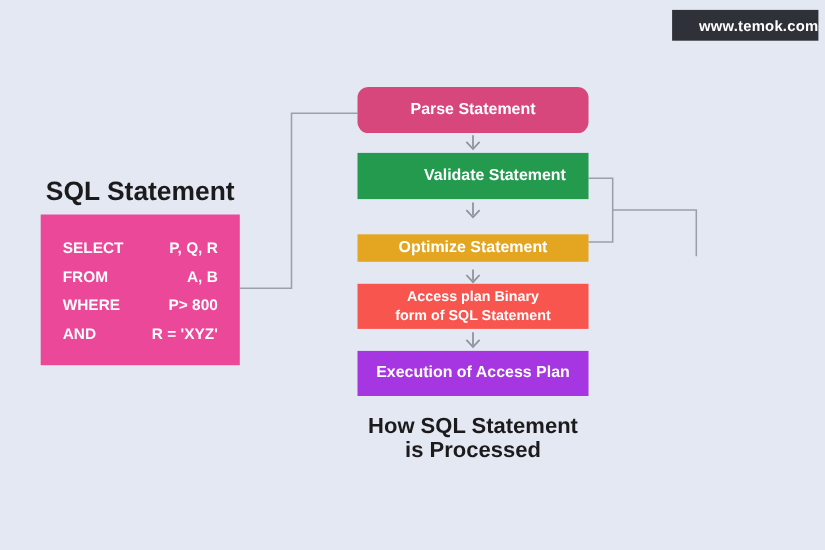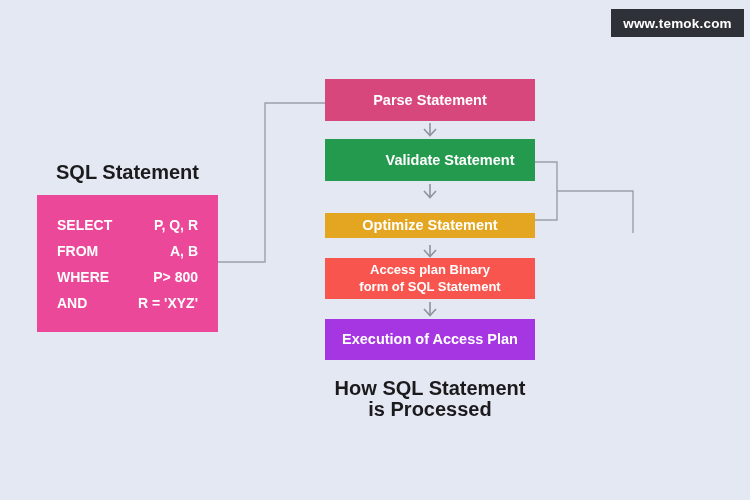--- a/index.html
+++ b/index.html
@@ -18,21 +18,21 @@
   .overlay .arrow{stroke:var(--arrow);stroke-width:1.6;fill:none;}
 
   .badge{
     position:absolute;left:611px;top:9px;width:133px;height:28px;
     display:flex;align-items:center;justify-content:center;
     color:#fff;font-size:13.5px;font-weight:700;letter-spacing:.2px;
   }
 
   .sql-title{
     position:absolute;left:37px;top:161px;width:181px;
-    text-align:center;font-size:20px;font-weight:700;color:var(--ink);
+    text-align:center;font-size:24px;font-weight:700;color:var(--ink);
   }
   .sql-box{
     position:absolute;left:37px;top:195px;width:181px;height:137px;
     display:flex;flex-direction:column;justify-content:center;
     color:#fff;
   }
   .sql-row{
     display:flex;justify-content:space-between;align-items:center;
     padding:0 20px;height:26px;font-size:14px;font-weight:700;
   }
@@ -84,21 +84,21 @@
     <g>
       <path class="arrow" d="M430,245 V255"></path>
       <path class="arrow" d="M424,250 L430,256.5 L436,250"></path>
     </g>
     <g>
       <path class="arrow" d="M430,302 V314"></path>
       <path class="arrow" d="M424,309 L430,315.5 L436,309"></path>
     </g>
   </svg>
 
-  <div class="badge" style="background: rgb(46, 49, 55);">
+  <div class="badge" style="background: rgb(46, 49, 55); justify-content: flex-end;">
     <span>www.temok.com</span>
   </div>
 
   <div class="sql-title">SQL Statement</div>
 
   <div class="sql-box" style="background: #ec4899;">
     <div class="sql-row">
       <span>SELECT</span>
       <span>P, Q, R</span>
     </div>
@@ -109,21 +109,21 @@
     <div class="sql-row">
       <span>WHERE</span>
       <span>P&gt; 800</span>
     </div>
     <div class="sql-row">
       <span>AND</span>
       <span>R = 'XYZ'</span>
     </div>
   </div>
 
-  <div class="flow-step step-parse" style="background: rgb(216, 71, 123);">Parse Statement</div>
+  <div class="flow-step step-parse" style="background: rgb(216, 71, 123); border-radius: 10px;">Parse Statement</div>
 
   <div class="flow-step step-validate" style="background: rgb(36, 154, 78); padding-left: 40px;">Validate Statement</div>
 
   <div class="flow-step step-optimize" style="background: rgb(228, 166, 33);">Optimize Statement</div>
 
   <div class="flow-step step-access" style="background: rgb(249, 85, 79);">Access plan Binary
 form of SQL Statement</div>
 
   <div class="flow-step step-exec" style="background: rgb(166, 54, 226);">Execution of Access Plan</div>
 

